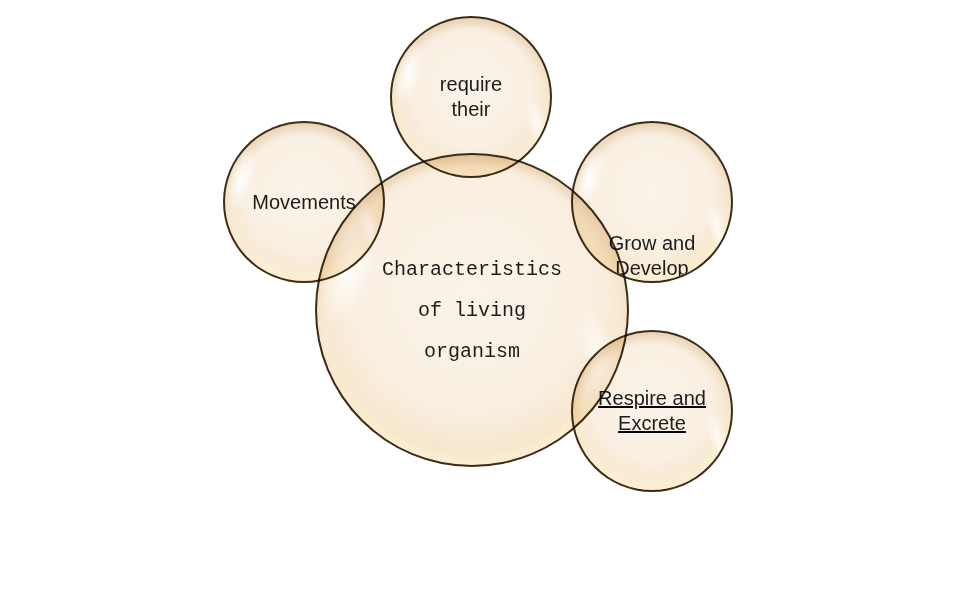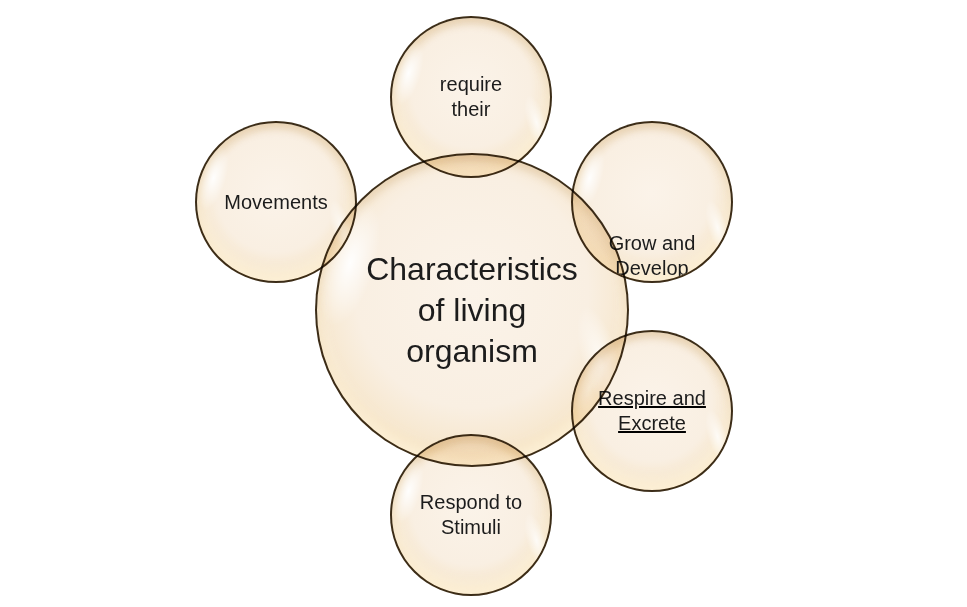--- a/index.html
+++ b/index.html
@@ -64,39 +64,40 @@
   }
   .label {
     position: relative;
     z-index: 1;
     color: #1c1c1c;
     font-size: 20px;
     line-height: 25px;
     white-space: pre-line;
   }
   .center-label {
-    font-size: 32px;
+    font-size: 20px;
     line-height: 41px;
+    font-family: Liberation Mono, monospace;
   }
   .center-bubble {
     left: 315px;
     top: 153px;
     width: 314px;
     height: 314px;
   }
   .sat {
     width: 162px;
     height: 162px;
   }
   .pos-top         { left: 390px; top: 16px; }
   .pos-topright    { left: 571px; top: 121px; align-items: flex-end; }
   .pos-bottomright { left: 571px; top: 330px; text-decoration: underline; }
   .pos-bottom      { left: 390px; top: 434px; }
   .pos-bottomleft  { left: 209px; top: 329px; }
-  .pos-topleft     { left: 195px; top: 121px; align-items: center; }
+  .pos-topleft     { left: 223px; top: 121px; align-items: center; }
 </style>
 </head>
 <body>
 
 <div class="canvas">
 
   <div class="bubble center-bubble">
     <div class="label center-label">Characteristics
 of living
 organism</div>
@@ -110,23 +111,19 @@
   <div class="bubble sat pos-topright">
     <div class="label">Grow and
 Develop</div>
   </div>
 
   <div class="bubble sat pos-bottomright">
     <div class="label">Respire and
 Excrete</div>
   </div>
 
-  <div class="bubble sat pos-bottom">
-    <div class="label">Respond to
-Stimuli</div>
-  </div>
 
 
   <div class="bubble sat pos-topleft">
     <div class="label">Movements</div>
   </div>
 
 </div>
 
 </body></html>

